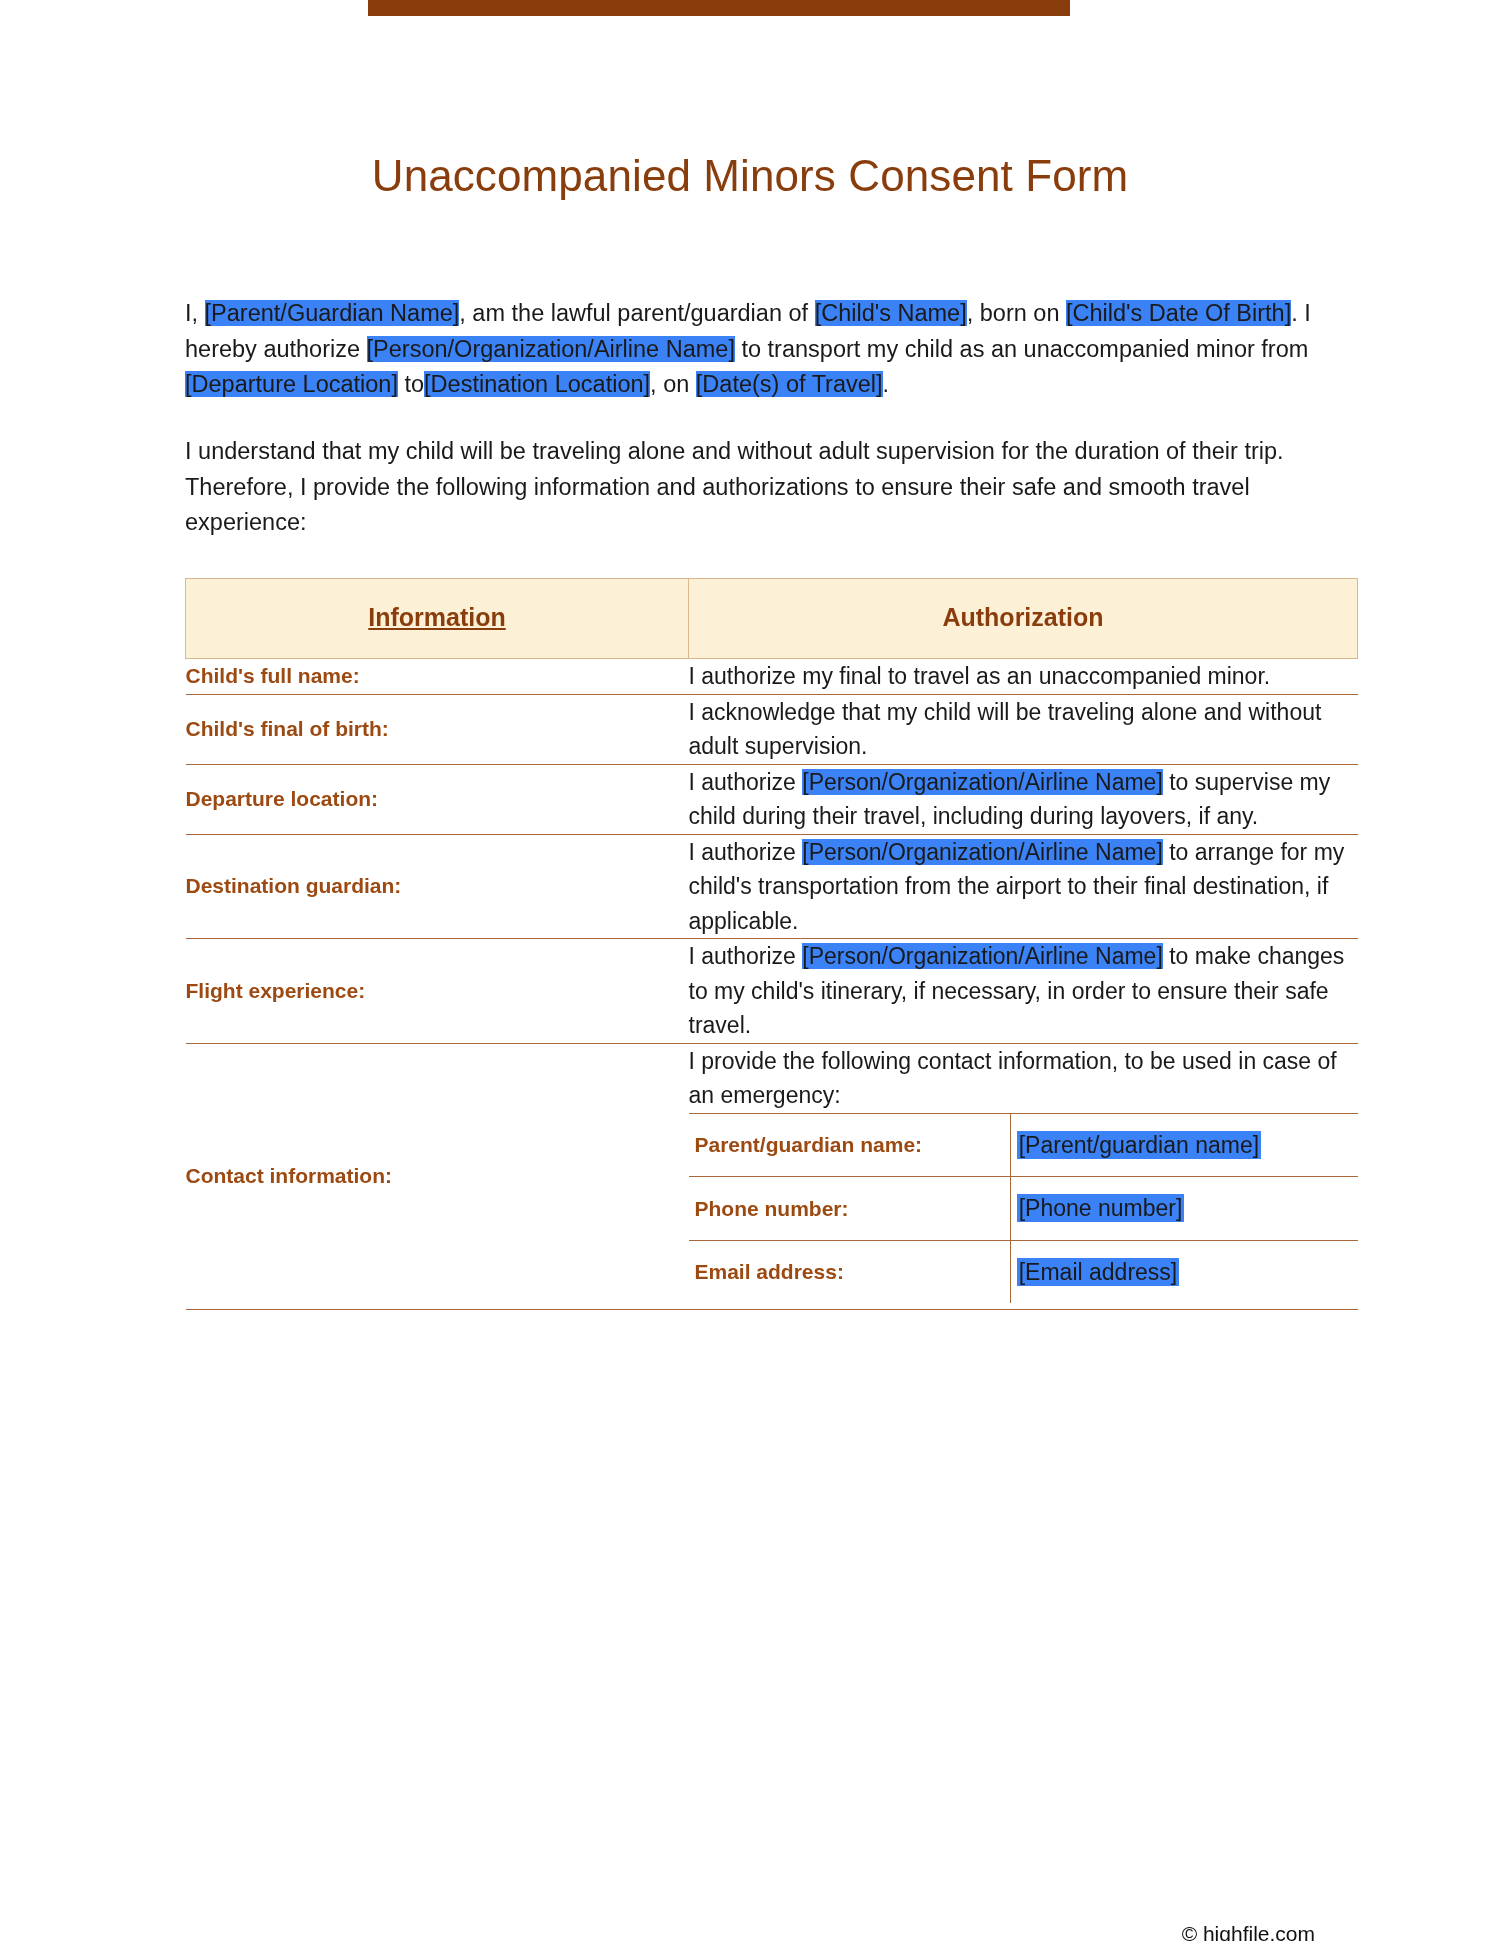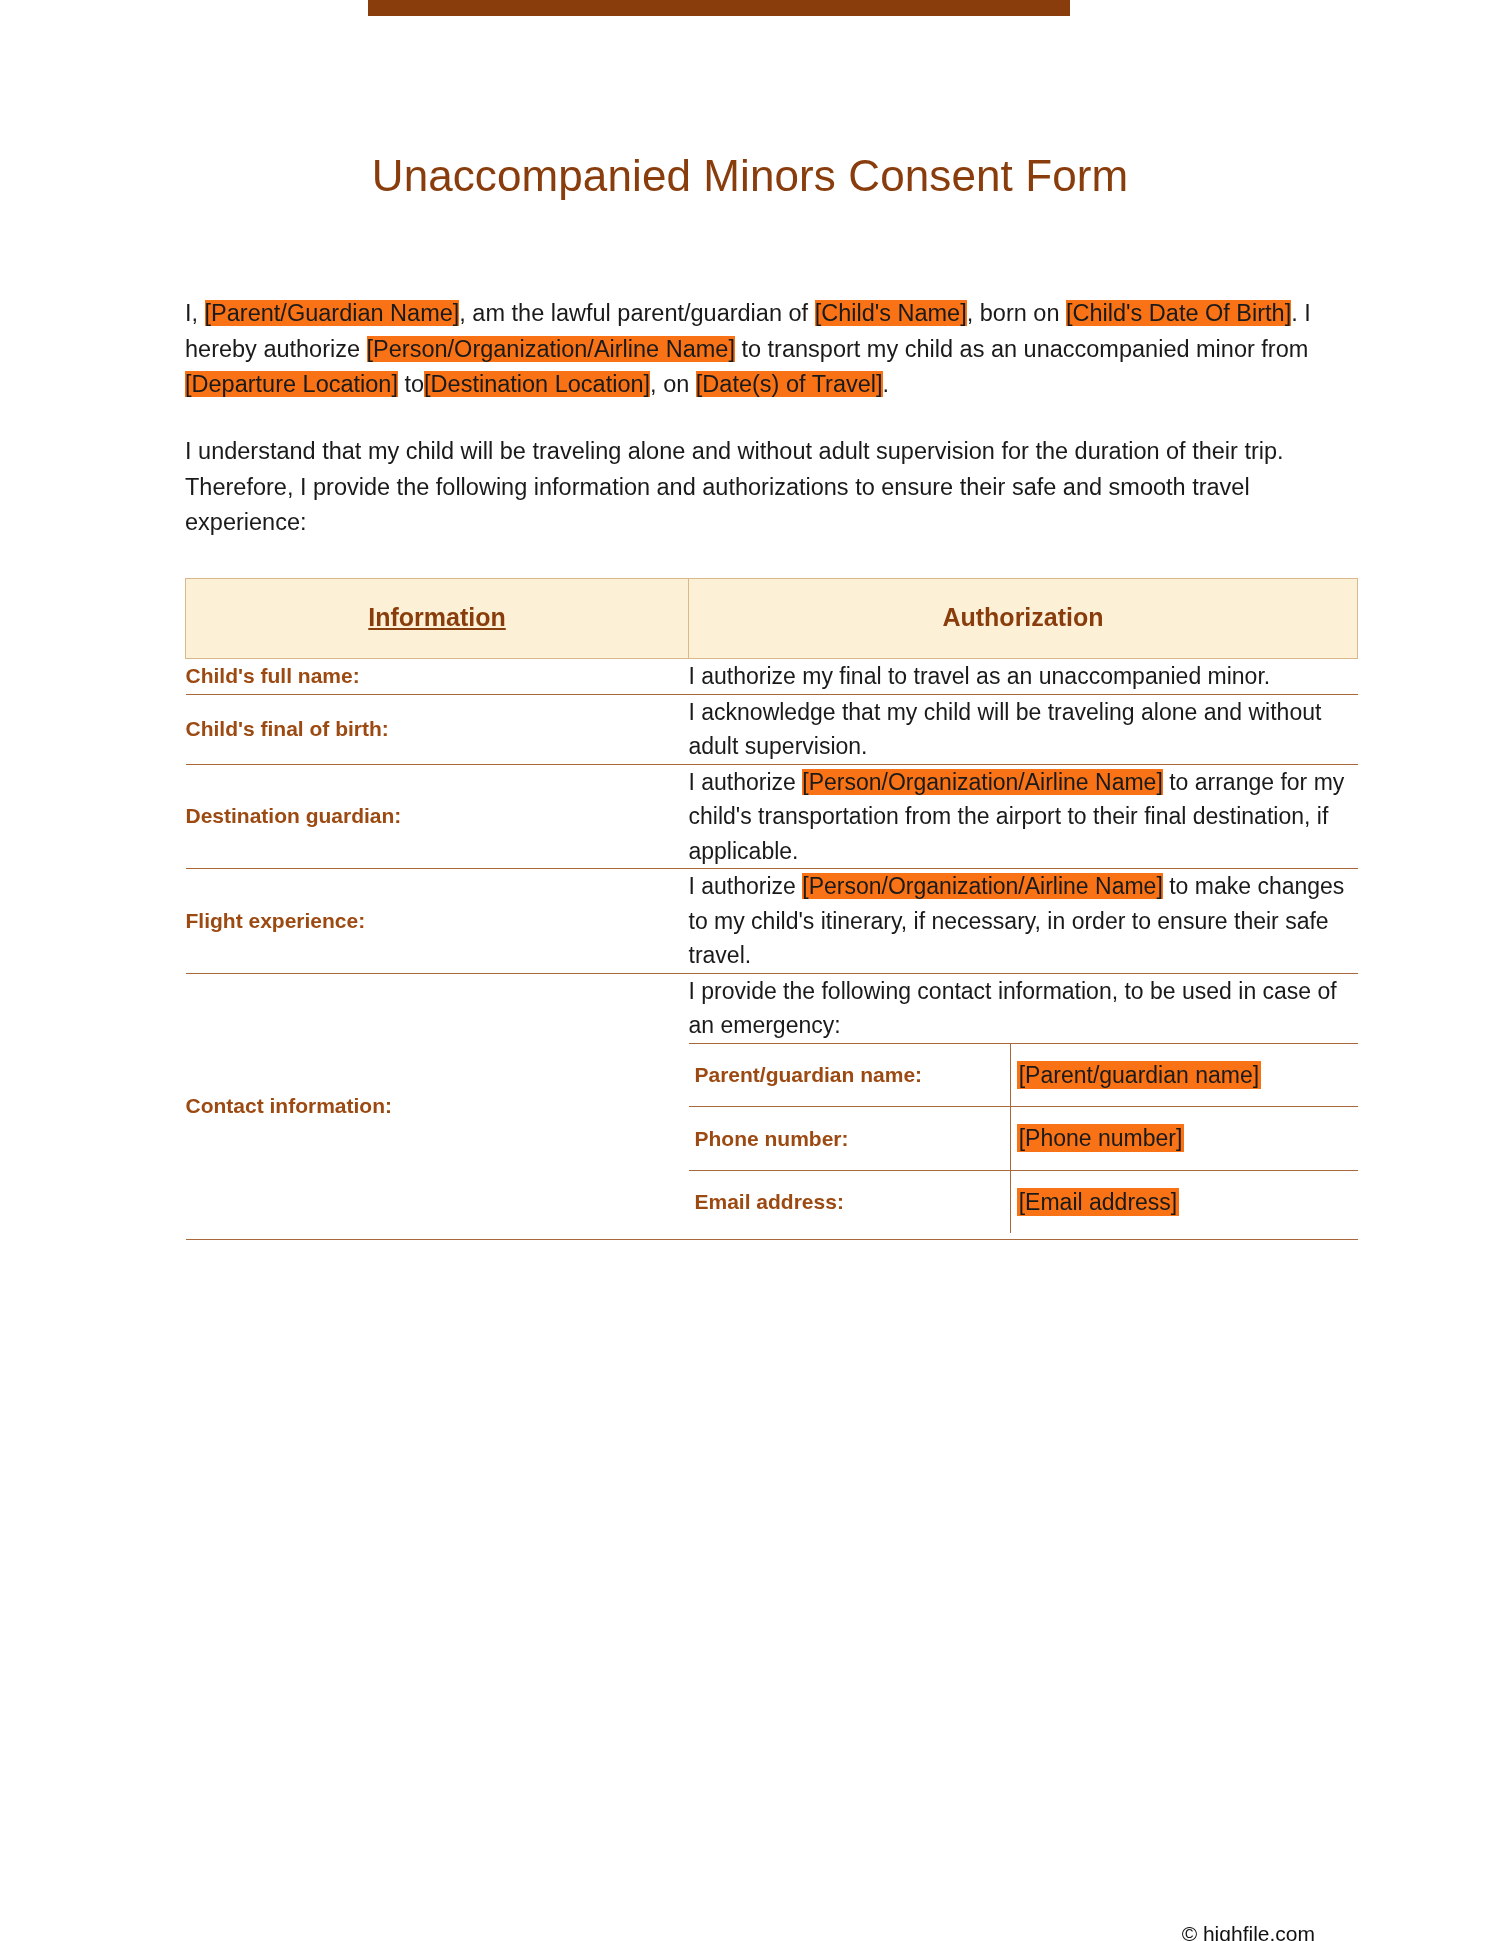--- a/index.html
+++ b/index.html
@@ -57,21 +57,21 @@
     margin-top: 0;
     color: #1a1a1a;
     font-size: 23.5px;
     line-height: 1.52;
     text-align: left;
   }
   #intro-paragraph { margin-top: 93px; }
   #understanding-paragraph { margin-top: 31px; }
 
   .hl {
-    background: #f97316;
+    background: #3b82f6;
     color: #1a1a1a;
   }
 
   
   table.main-table {
     margin-top: 37px;
     width: 1130px;
     border-collapse: collapse;
     table-layout: fixed;
   }
@@ -176,20 +176,24 @@
         <tr>
           <td class="cell-label">Child's full name:</td>
           <td class="cell-text"><span>I authorize my final to travel as an unaccompanied minor.</span></td>
         </tr>
 
         <tr>
           <td class="cell-label">Child's final of birth:</td>
           <td class="cell-text"><span>I acknowledge that my child will be traveling alone and without adult supervision.</span></td>
         </tr>
 
+        <tr>
+          <td class="cell-label">Departure location:</td>
+          <td class="cell-text"><span>I authorize </span><span class="hl">[Person/Organization/Airline Name]</span><span> to supervise my child during their travel, including during layovers, if any.</span></td>
+        </tr>
 
         <tr>
           <td class="cell-label">Destination guardian:</td>
           <td class="cell-text"><span>I authorize </span><span class="hl">[Person/Organization/Airline Name]</span><span> to arrange for my child's transportation from the airport to their final destination, if applicable.</span></td>
         </tr>
 
         <tr>
           <td class="cell-label">Flight experience:</td>
           <td class="cell-text"><span>I authorize </span><span class="hl">[Person/Organization/Airline Name]</span><span> to make changes to my child's itinerary, if necessary, in order to ensure their safe travel.</span></td>
         </tr>

